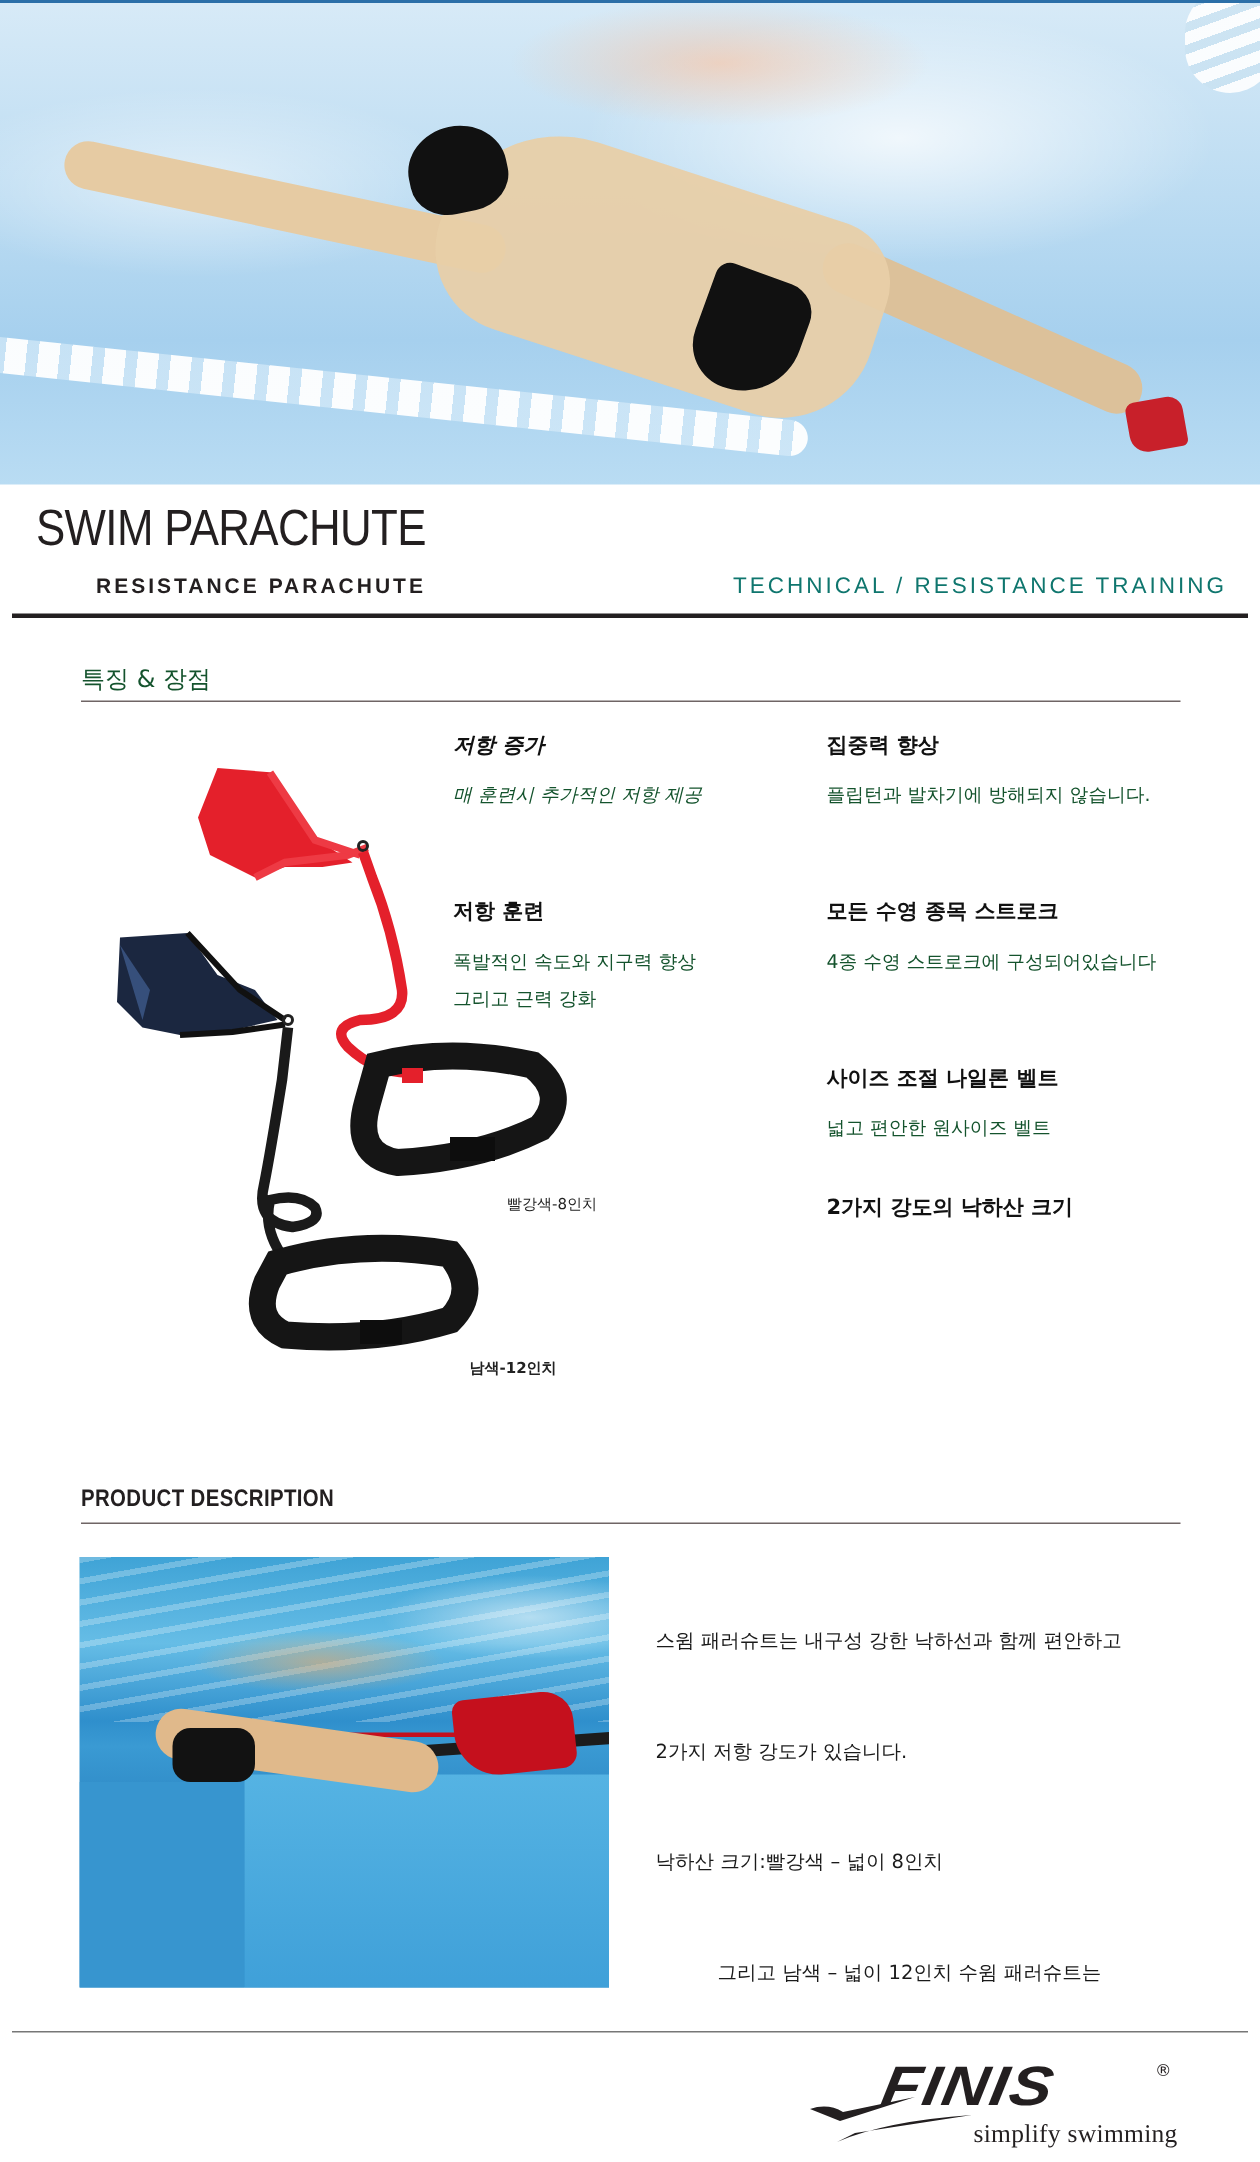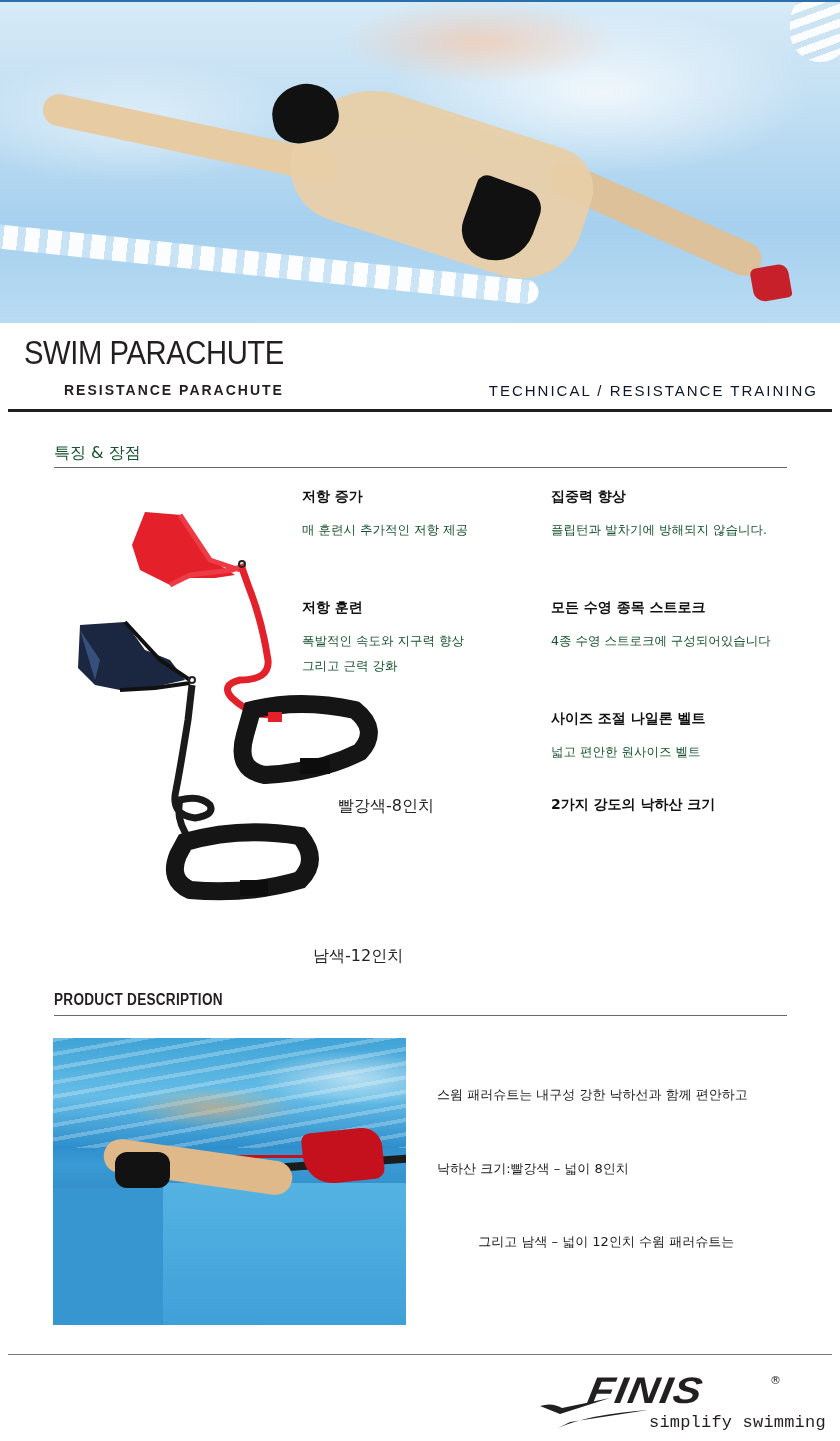--- a/index.html
+++ b/index.html
@@ -20,32 +20,32 @@
   .swimmer-body { position: absolute; left: 290px; top: 110px; width: 300px; height: 140px; background: #e8cfa8; border-radius: 120px 60px 90px 80px; transform: rotate(18deg); opacity: .95; }
   .swimmer-arm { position: absolute; left: 40px; top: 120px; width: 300px; height: 32px; background: #e6cba3; border-radius: 20px; transform: rotate(12deg); }
   .swimmer-leg { position: absolute; left: 540px; top: 200px; width: 230px; height: 34px; background: #dcc19a; border-radius: 20px; transform: rotate(24deg); }
   .swimmer-cap { position: absolute; left: 272px; top: 82px; width: 66px; height: 58px; background: #111; border-radius: 50% 50% 40% 40%; transform: rotate(-12deg); }
   .swimmer-suit { position: absolute; left: 465px; top: 180px; width: 70px; height: 80px; background: #111; border-radius: 10px 20px 40px 30px; transform: rotate(20deg); }
   .mini-chute { position: absolute; left: 752px; top: 264px; width: 38px; height: 34px; background: #c8202a; border-radius: 6px 10px 4px 12px; transform: rotate(-10deg); }
 
   
   .title { position: absolute; left: 24px; top: 333px; font-family: "Liberation Sans", sans-serif; font-size: 34px; letter-spacing: -0.5px; color: #231f20; transform: scaleX(0.86); transform-origin: left top; }
   .subtitle-left { position: absolute; left: 24px; top: 382px; font-family: "Liberation Sans", sans-serif; font-size: 14px; font-weight: bold; letter-spacing: 2px; color: #231f20; margin-left: 40px; }
-  .subtitle-right { position: absolute; right: 22px; top: 382px; font-family: "Liberation Sans", sans-serif; font-size: 15px; letter-spacing: 2px; color: #0f172a; }
+  .subtitle-right { position: absolute; right: 22px; top: 382px; font-family: "Liberation Sans", sans-serif; font-size: 15px; letter-spacing: 2px; color: #0f766e; }
   .rule-thick { position: absolute; left: 8px; top: 409px; width: 824px; height: 3px; background: #231f20; }
 
   
   .section-h { position: absolute; left: 54px; font-size: 16px; color: #14532d; }
   .rule-thin { position: absolute; left: 54px; width: 733px; height: 1px; background: #6f6565; }
   .feature { position: absolute; }
   .feature .fh { font-size: 14px; font-weight: bold; color: #111; margin-bottom: 11px; }
   .feature .fd { font-size: 12.5px; color: #14532d; line-height: 25px; }
 
   .product-area { position: absolute; left: 60px; top: 500px; width: 320px; height: 420px; }
-  .caption { position: absolute; font-size: 16px; color: #222; }
+  .caption { position: absolute; font-size: 10px; color: #222; }
 
   .pd-title { position: absolute; left: 54px; top: 991px; font-family: "Liberation Sans", sans-serif; font-size: 16px; font-weight: bold; color: #231f20; transform: scaleX(0.85); transform-origin: left top; letter-spacing: .3px; }
 
   .photo2 { position: absolute; left: 53px; top: 1038px; width: 353px; height: 287px; overflow: hidden;
     background: linear-gradient(180deg, #3fa3d6 0%, #66bde6 20%, #2f8fcc 38%, #3a9ad3 44%, #2d87c4 60%, #2f8ecb 100%); }
   .photo2 .surf { position: absolute; left: 0; top: 0; width: 100%; height: 110px; background:
       radial-gradient(ellipse 120px 30px at 160px 70px, rgba(240,170,100,0.55), transparent 70%),
       radial-gradient(ellipse 140px 40px at 300px 40px, rgba(255,255,255,0.55), transparent 70%),
       repeating-linear-gradient(170deg, rgba(255,255,255,0.25) 0 4px, transparent 4px 14px); }
   .photo2 .wall { position: absolute; left: 0; top: 150px; width: 110px; height: 140px; background: #3795cf; }
@@ -55,21 +55,21 @@
   .photo2 .suit { position: absolute; left: 62px; top: 114px; width: 55px; height: 36px; background: #121212; border-radius: 12px; }
   .photo2 .chute { position: absolute; left: 250px; top: 92px; width: 80px; height: 52px; background: #c5101d; border-radius: 8px 20px 10px 30px; transform: rotate(-6deg); }
   .photo2 .line { position: absolute; left: 125px; top: 117px; width: 130px; height: 3px; background: #c5101d; }
 
   .desc { position: absolute; left: 437px; top: 1034px; font-size: 13px; line-height: 24.5px; color: #1a1a1a; white-space: pre; }
 
   .rule-footer { position: absolute; left: 8px; top: 1354px; width: 824px; height: 1px; background: #777; }
   .logo { position: absolute; left: 540px; top: 1370px; width: 290px; height: 66px; }
   .logo-word { position: absolute; left: 52px; top: 0; font-family: "Liberation Sans", sans-serif; font-size: 37px; font-weight: bold; font-style: italic; letter-spacing: 1px; color: #231f20; transform: skewX(-10deg) scaleX(1.15); transform-origin: left top; }
   .logo-reg { position: absolute; left: 230px; top: 4px; font-size: 11px; color: #231f20; }
-  .logo-tag { position: absolute; left: 109px; top: 43px; font-family: Liberation Mono, monospace; font-size: 17px; color: #231f20; letter-spacing: .2px; }
+  .logo-tag { position: absolute; left: 109px; top: 43px; font-family: Liberation Serif, serif; font-size: 17px; color: #231f20; letter-spacing: .2px; }
   .logo-swoosh { position: absolute; left: 0; top: 22px; }
 </style>
 </head>
 <body>
 
 <div class="hero">
   <div class="lane2"></div>
   <div class="lane"></div>
   <div class="swimmer-arm"></div>
   <div class="swimmer-leg"></div>
@@ -105,23 +105,23 @@
     <path d="M125 622 L160 660 L190 680" stroke="#111" stroke-width="4" fill="none"></path>
     <path d="M120 690 L155 688 L190 683" stroke="#111" stroke-width="4" fill="none"></path>
     <circle cx="192" cy="680" r="3" fill="none" stroke="#222" stroke-width="2"></circle>
     <path d="M192 685 L188 720 Q180 770 176 790 Q170 815 195 818 Q215 815 210 805 Q200 795 180 800 Q175 820 190 840" stroke="#1a1a1a" stroke-width="7" fill="none"></path>
 
     <path d="M185 842 Q240 826 300 836 Q320 860 300 880 Q250 895 190 890 Q168 880 178 855 Z" fill="none" stroke="#151515" stroke-width="18"></path>
     <rect x="240" y="880" width="28" height="16" fill="#0d0d0d"></rect>
   </svg>
 </div>
 <div class="caption" style="left:338px; top:796px;">빨강색-8인치</div>
-<div class="caption" style="left:313px; top:946px;">남색-12인치</div>
+<div class="caption" style="left:313px; top:905px;font-weight:bold;">남색-12인치</div>
 
-<div class="feature" style="left:302px; top:488px;">
+<div class="feature" style="left:302px; top:488px;font-style:italic;">
   <div class="fh">저항 증가</div>
   <div class="fd">매 훈련시 추가적인 저항 제공</div>
 </div>
 <div class="feature" style="left:551px; top:488px;">
   <div class="fh">집중력 향상</div>
   <div class="fd">플립턴과 발차기에 방해되지 않습니다.</div>
 </div>
 <div class="feature" style="left:302px; top:599px;">
   <div class="fh">저항 훈련</div>
   <div class="fd">폭발적인 속도와 지구력 향상</div>
@@ -148,20 +148,21 @@
   <div class="wall2"></div>
   <div class="rope"></div>
   <div class="line"></div>
   <div class="diver"></div>
   <div class="suit"></div>
   <div class="chute"></div>
 </div>
 
 <div class="desc">
   <div>스윔 패러슈트는 내구성 강한 낙하선과 함께 편안하고</div>
+  <div>2가지 저항 강도가 있습니다.</div>
   <div>낙하산 크기:빨강색 – 넓이 8인치</div>
   <div>          그리고 남색 – 넓이 12인치 수윔 패러슈트는</div>
   
   
   
   
   
 </div>
 
 <div class="rule-footer"></div>

